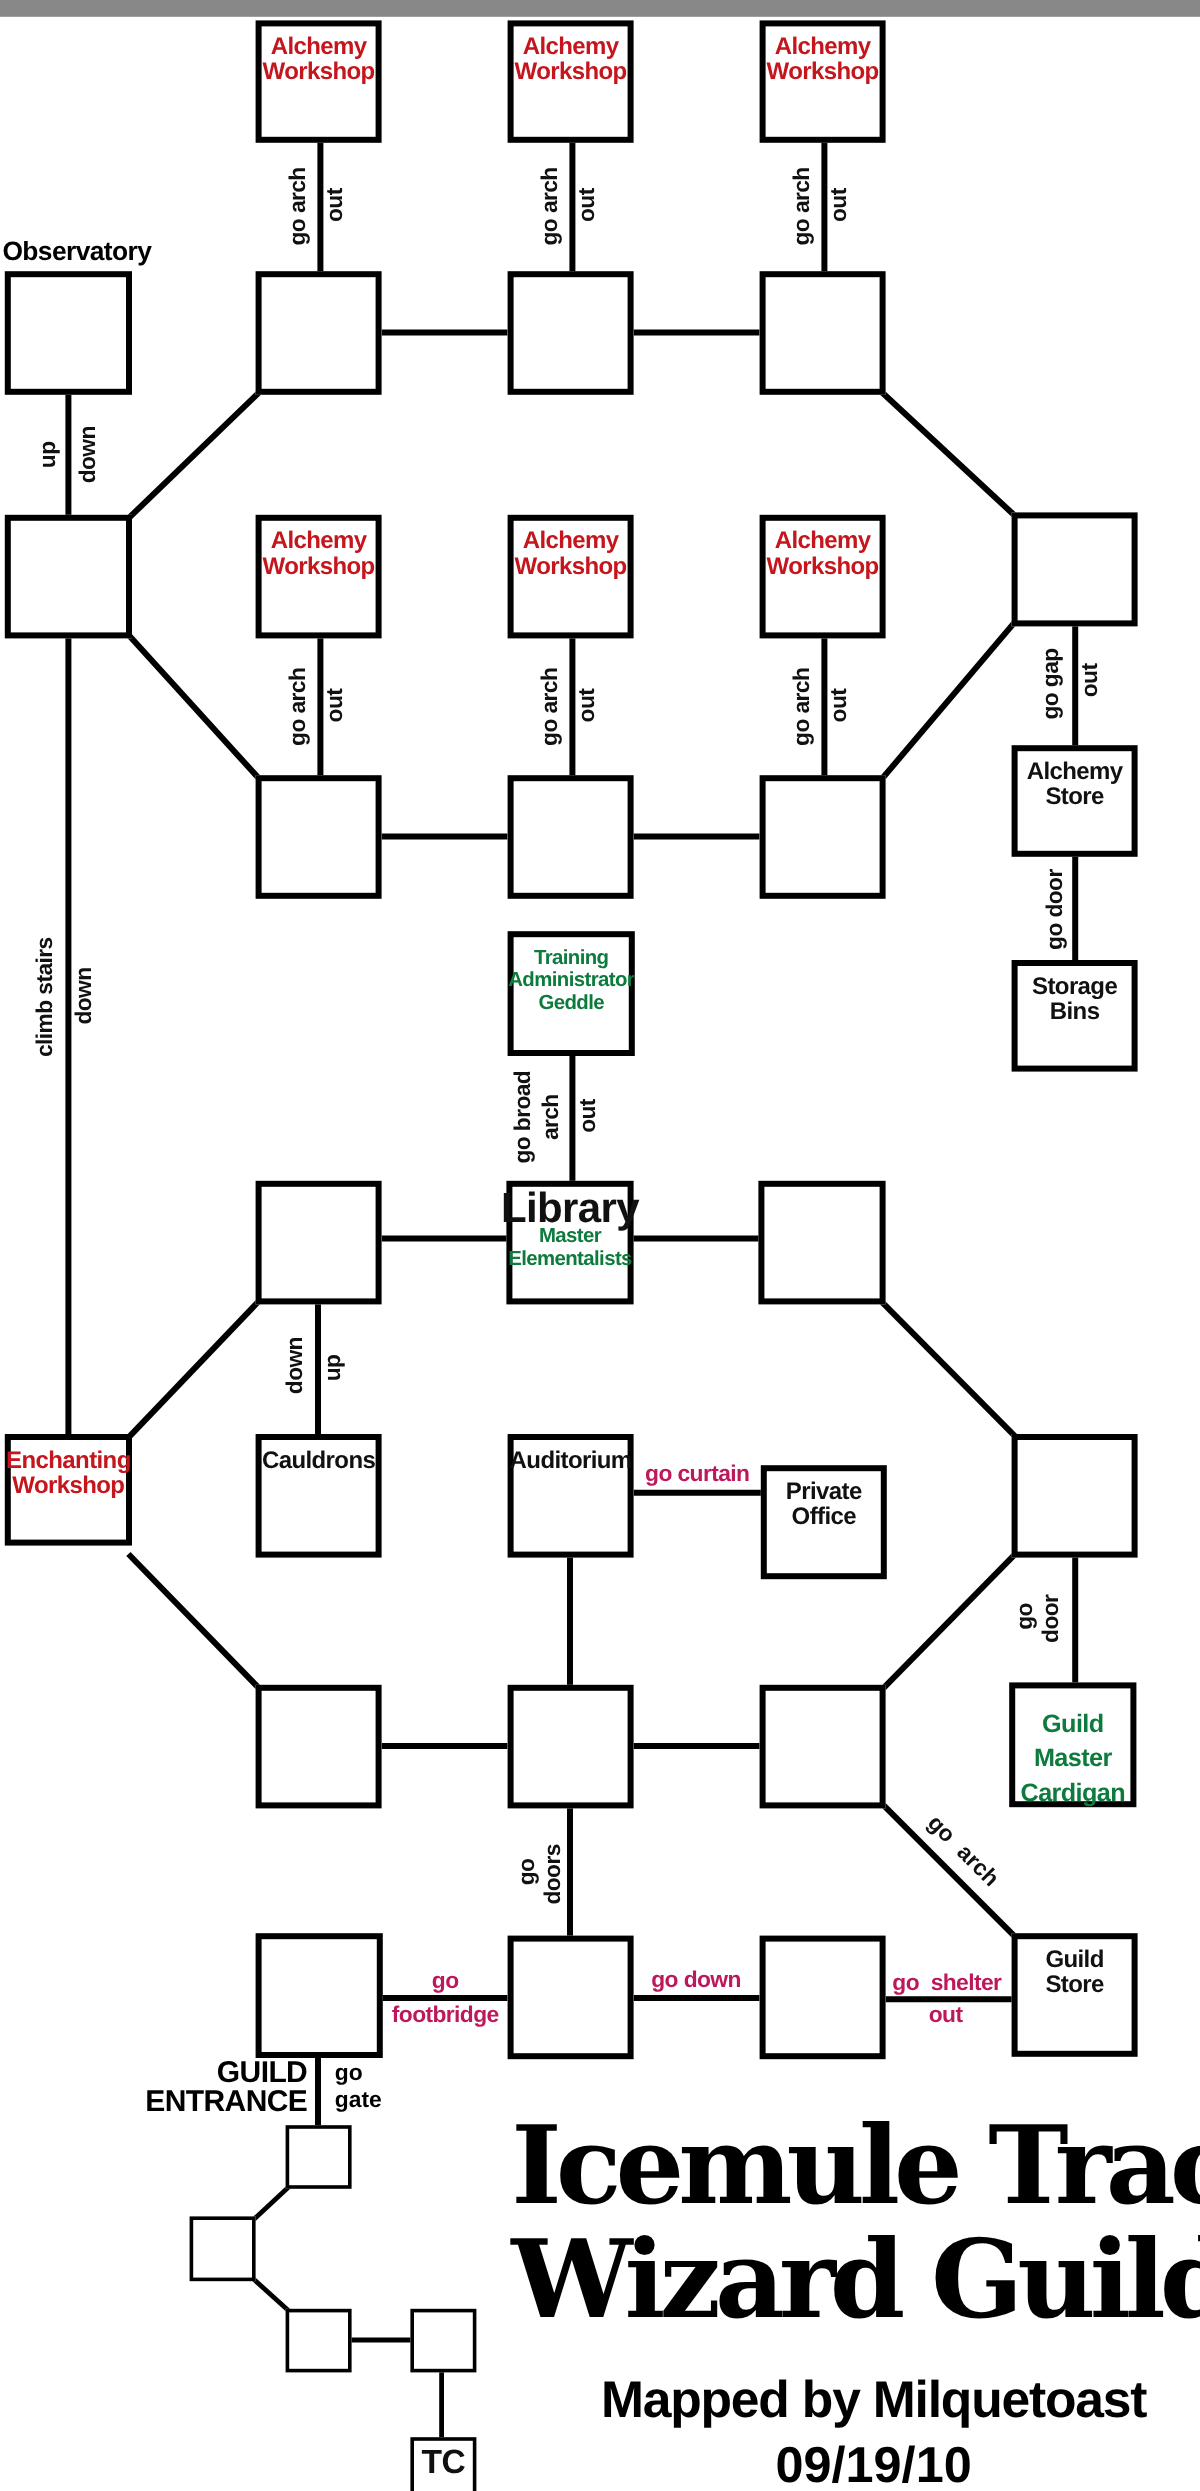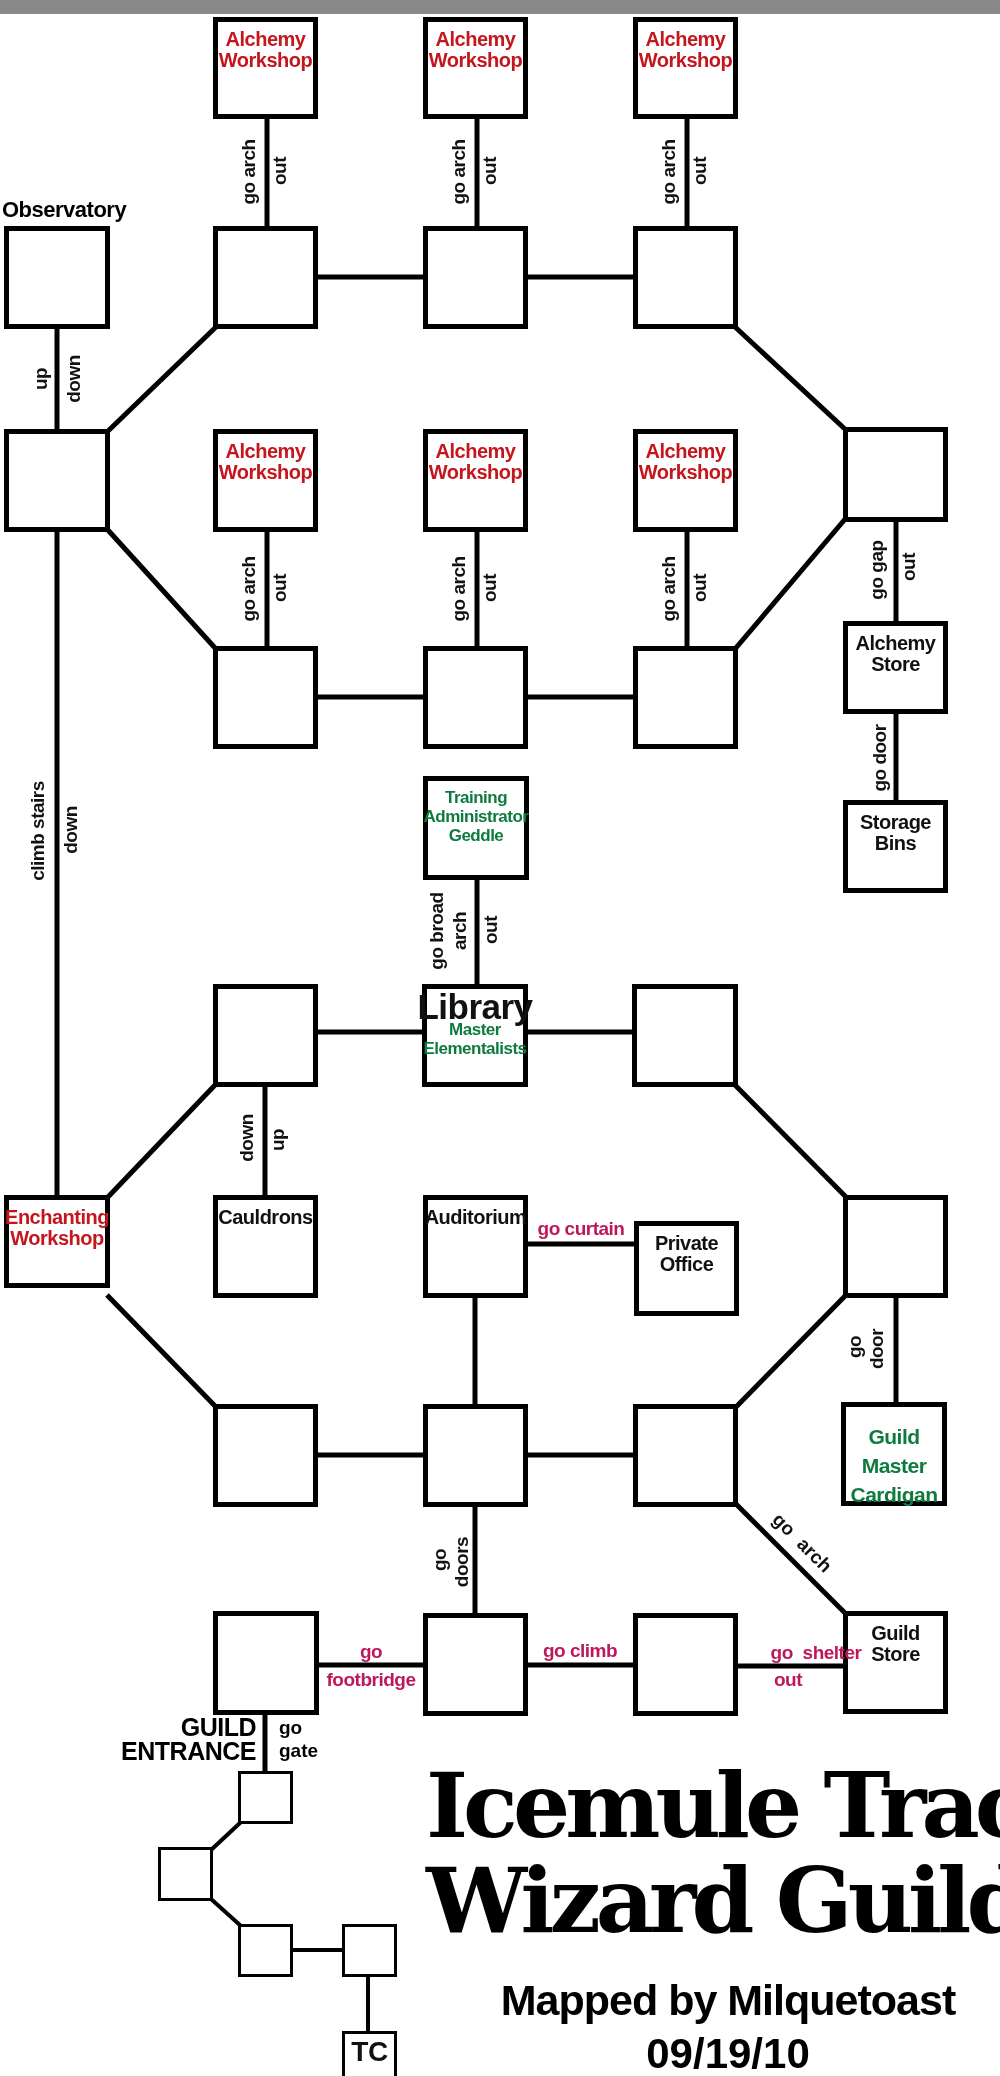--- a/index.html
+++ b/index.html
@@ -248,22 +248,22 @@
   <span class="vlab" style="left:877px;top:1335px">door</span>
 
   <span class="vlab" style="left:440px;top:1546px">go</span>
   <span class="vlab" style="left:462px;top:1548px">doors</span>
 
   <span class="dlab" style="left:802px;top:1529px">go arch</span>
 
   <span class="hlab" style="left:581px;top:1215px">go curtain</span>
   <span class="hlab" style="left:371px;top:1638px">go</span>
   <span class="hlab" style="left:371px;top:1666px">footbridge</span>
-  <span class="hlab" style="left:580px;top:1637px">go climb</span>
-  <span class="hlab shelter" style="left:816px;top:1639px">go shelter</span>
+  <span class="hlab" style="left:580px;top:1637px">go down</span>
+  <span class="hlab shelter" style="left:789px;top:1639px">go shelter</span>
   <span class="hlab" style="left:788px;top:1666px">out</span>
 
   <div class="gate">
     <div>go</div>
     <div>gate</div>
   </div>
 
   <div class="entrance">
     <div>GUILD</div>
     <div>ENTRANCE</div>

